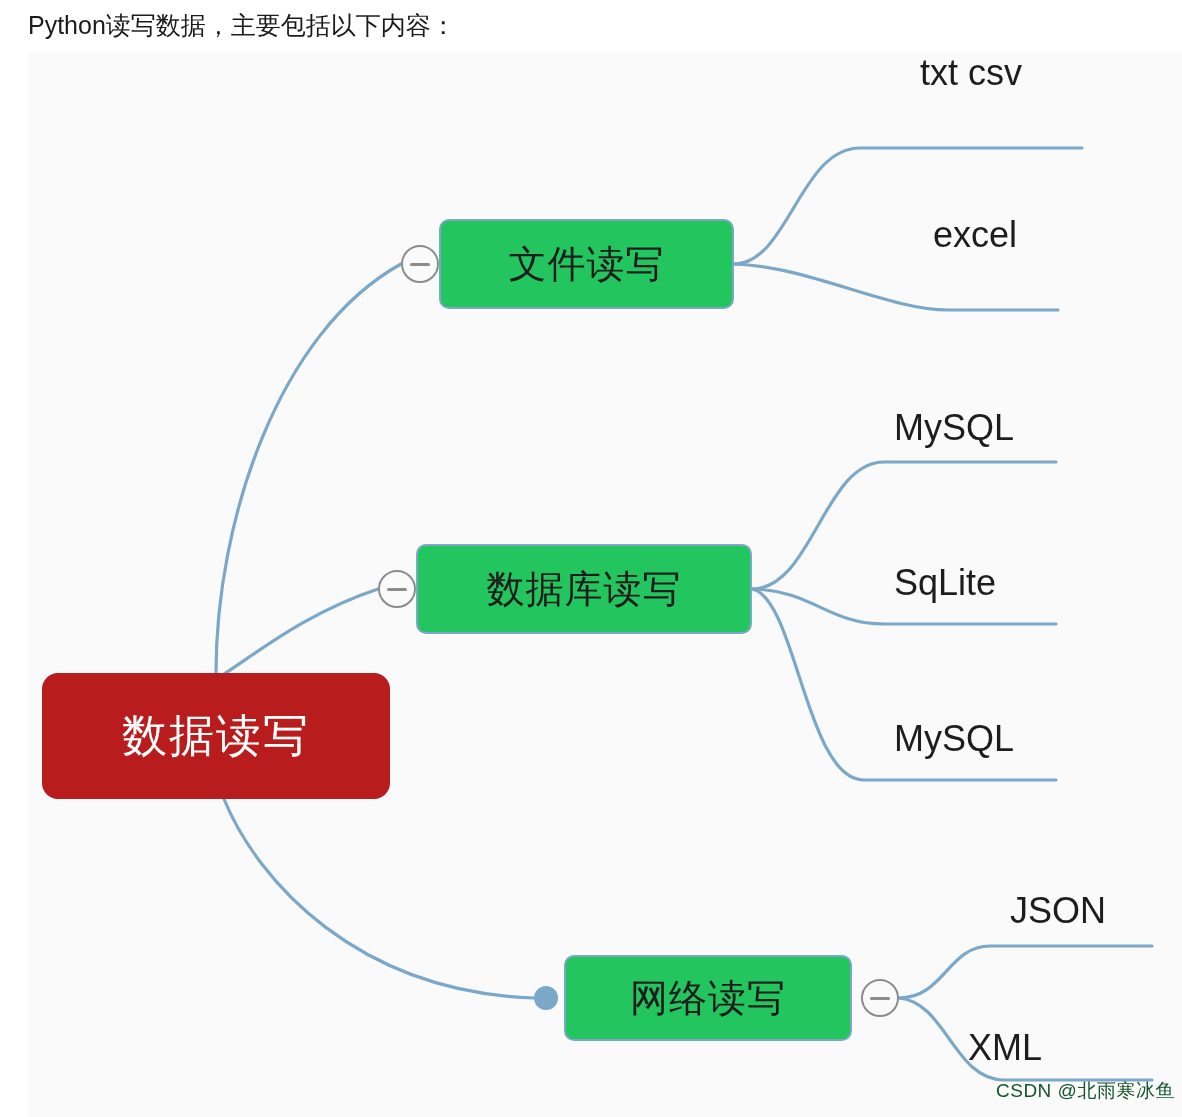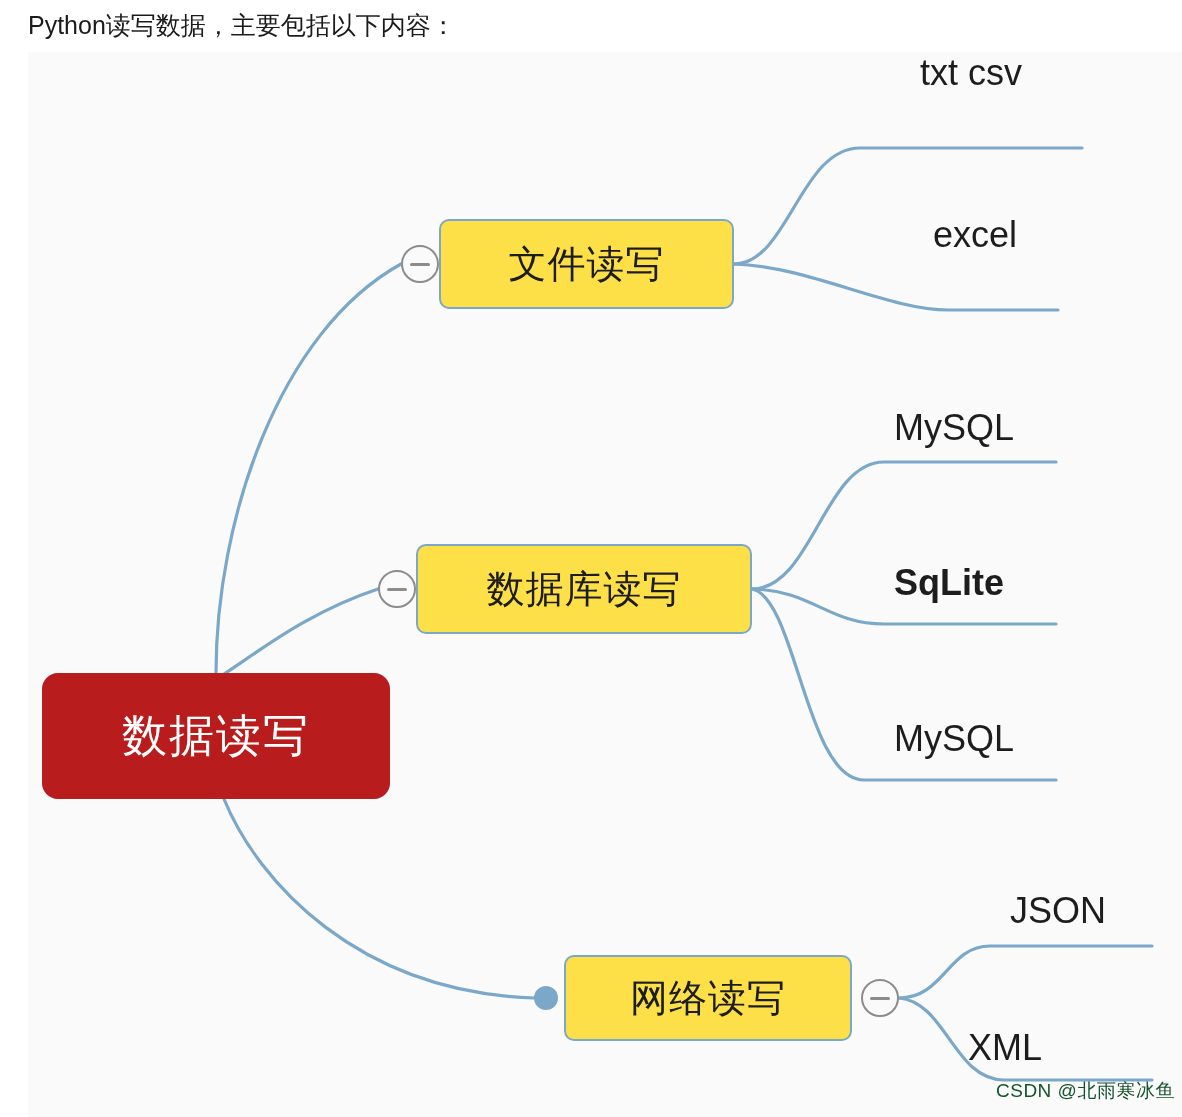--- a/index.html
+++ b/index.html
@@ -65,21 +65,21 @@
     width: 348px;
     height: 126px;
     background: #b91c1c;
     border-radius: 16px;
     color: #ffffff;
     font-size: 45px;
     letter-spacing: 2px;
   }
 
   .branch-node {
-    background: #fde047;
+    background: #22c55e;
     border: 2px solid #7ba7c9;
     border-radius: 10px;
     color: #1d1d1d;
     font-size: 38px;
     letter-spacing: 1px;
   }
 
   #node-file    { left: 411px; top: 167px; width: 295px; height: 90px; }
   #node-db      { left: 388px; top: 492px; width: 336px; height: 90px; }
   #node-network { left: 536px; top: 903px; width: 288px; height: 86px; }
@@ -89,21 +89,21 @@
     position: absolute;
     color: #1d1d1d;
     font-size: 36px;
     white-space: nowrap;
     letter-spacing: 0px;
   }
 
   #leaf-txtcsv { left: 892px; top: 0px; }
   #leaf-excel  { left: 905px; top: 162px; }
   #leaf-mysql  { left: 866px; top: 355px; }
-  #leaf-sqlite { left: 866px; top: 510px; font-weight: bold; }
+  #leaf-sqlite { left: 866px; top: 510px; }
   #leaf-oracle { left: 866px; top: 666px; }
   #leaf-json   { left: 970px; top: 838px; margin-left: 12px; }
   #leaf-xml    { left: 940px; top: 975px; }
 
   
   .toggle-minus {
     position: absolute;
     width: 38px;
     height: 38px;
     border: 2px solid #8c8c8c;

